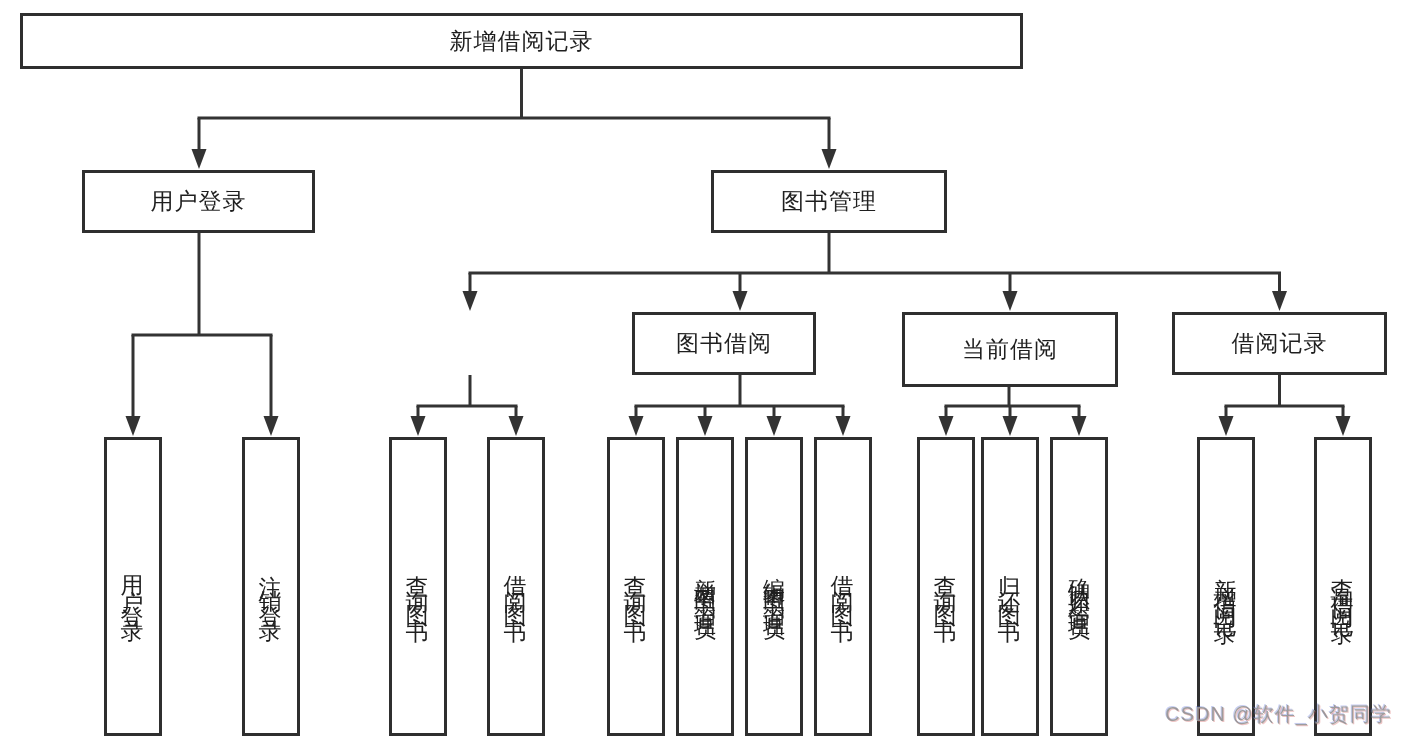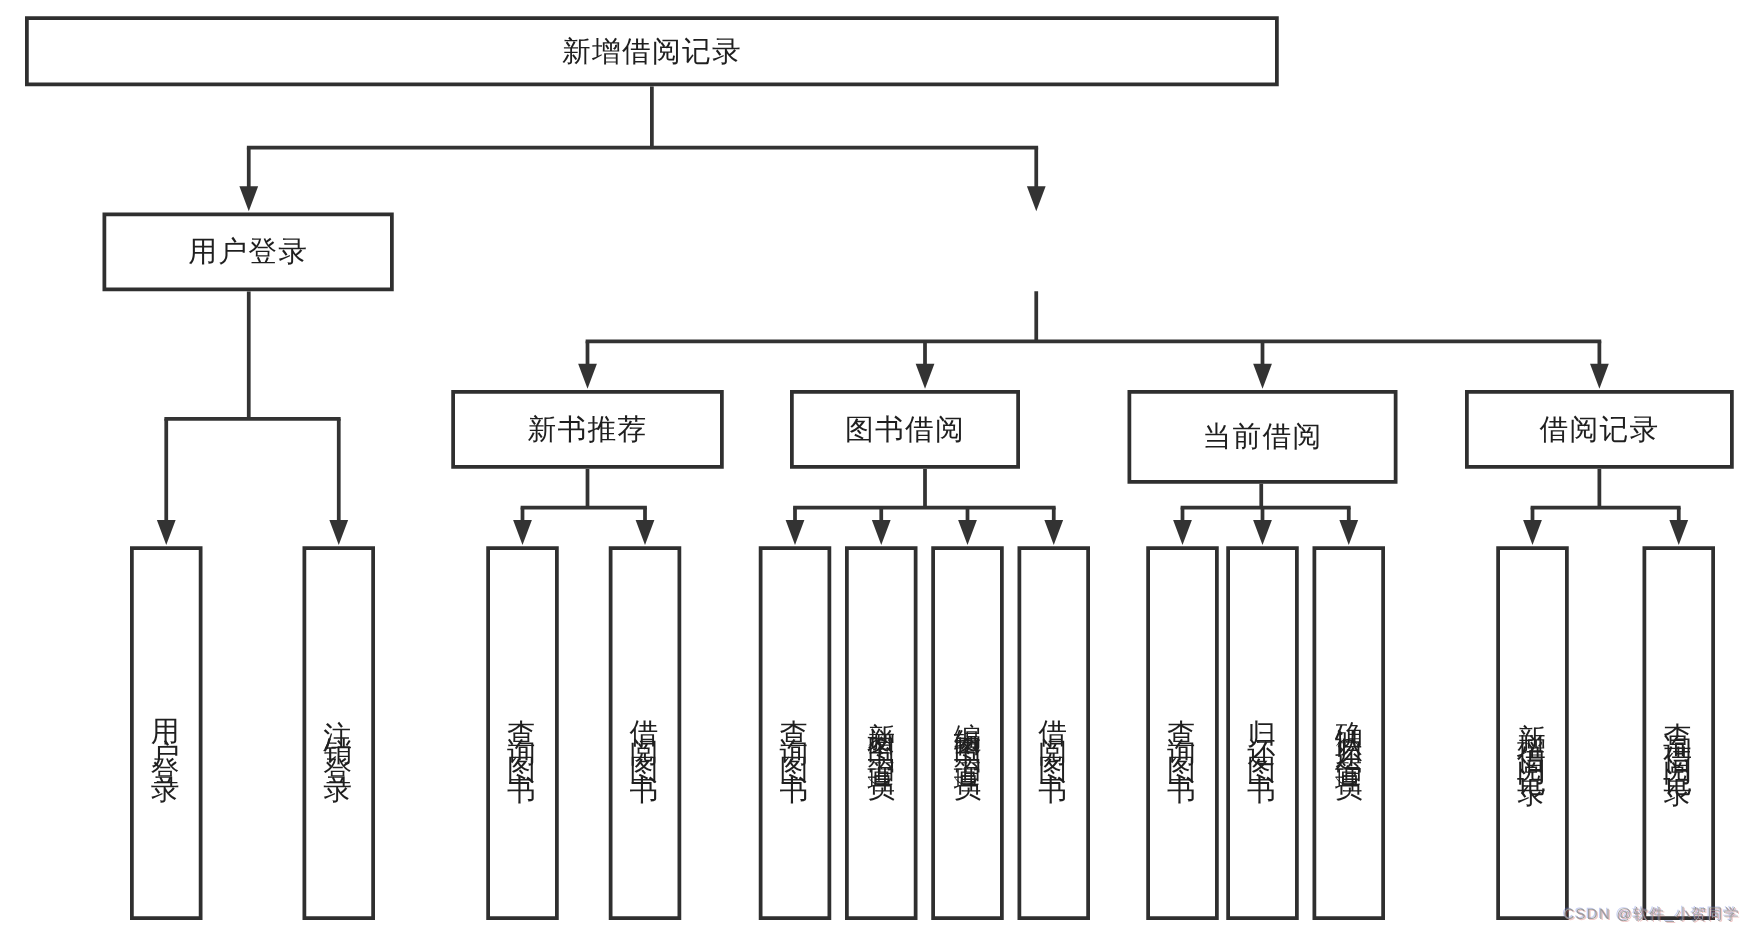--- a/index.html
+++ b/index.html
@@ -32,23 +32,23 @@
     text-orientation:mixed;
     white-space:nowrap;
     color:#1f1f1f;
   }
   .vlabel.short{font-size:23px;letter-spacing:15px;}
   .vlabel.mid{font-size:23px;letter-spacing:9px;}
   .vlabel.long{font-size:22px;letter-spacing:6px;}
   .watermark{
     position:absolute;
     right:13px;
-    bottom:7px;
+    bottom:19px;
     z-index:5;
-    font-size:12px;
+    font-size:20px;
     color:rgba(150,150,150,0.92);
     text-shadow:1px 1px 0 rgba(205,90,90,0.35), -1px -1px 0 rgba(95,115,215,0.35);
     letter-spacing:1px;
     white-space:nowrap;
   }
 </style>
 </head>
 <body>
 
 <div class="stage">
@@ -108,24 +108,24 @@
       <polygon points="1335.5,416 1350.5,416 1343,436" fill="#333333"></polygon>
     </svg>
 
   <div class="box" style="left:20px;top:13px;width:1003px;height:56px">
     <span class="hlabel">新增借阅记录</span>
   </div>
 
   <div class="box" style="left:82px;top:170px;width:233px;height:63px">
     <span class="hlabel">用户登录</span>
   </div>
+  <div class="box" style="left:711px;top:170px;width:236px;height:63px">
+    <span class="hlabel">图书管理</span>
+  </div>
 
-  <div class="box" style="left:361px;top:312px;width:218px;height:63px">
-    <span class="hlabel">新书推荐</span>
-  </div>
   <div class="box" style="left:632px;top:312px;width:184px;height:63px">
     <span class="hlabel">图书借阅</span>
   </div>
   <div class="box" style="left:902px;top:312px;width:216px;height:75px">
     <span class="hlabel">当前借阅</span>
   </div>
   <div class="box" style="left:1172px;top:312px;width:215px;height:63px">
     <span class="hlabel">借阅记录</span>
   </div>
 

